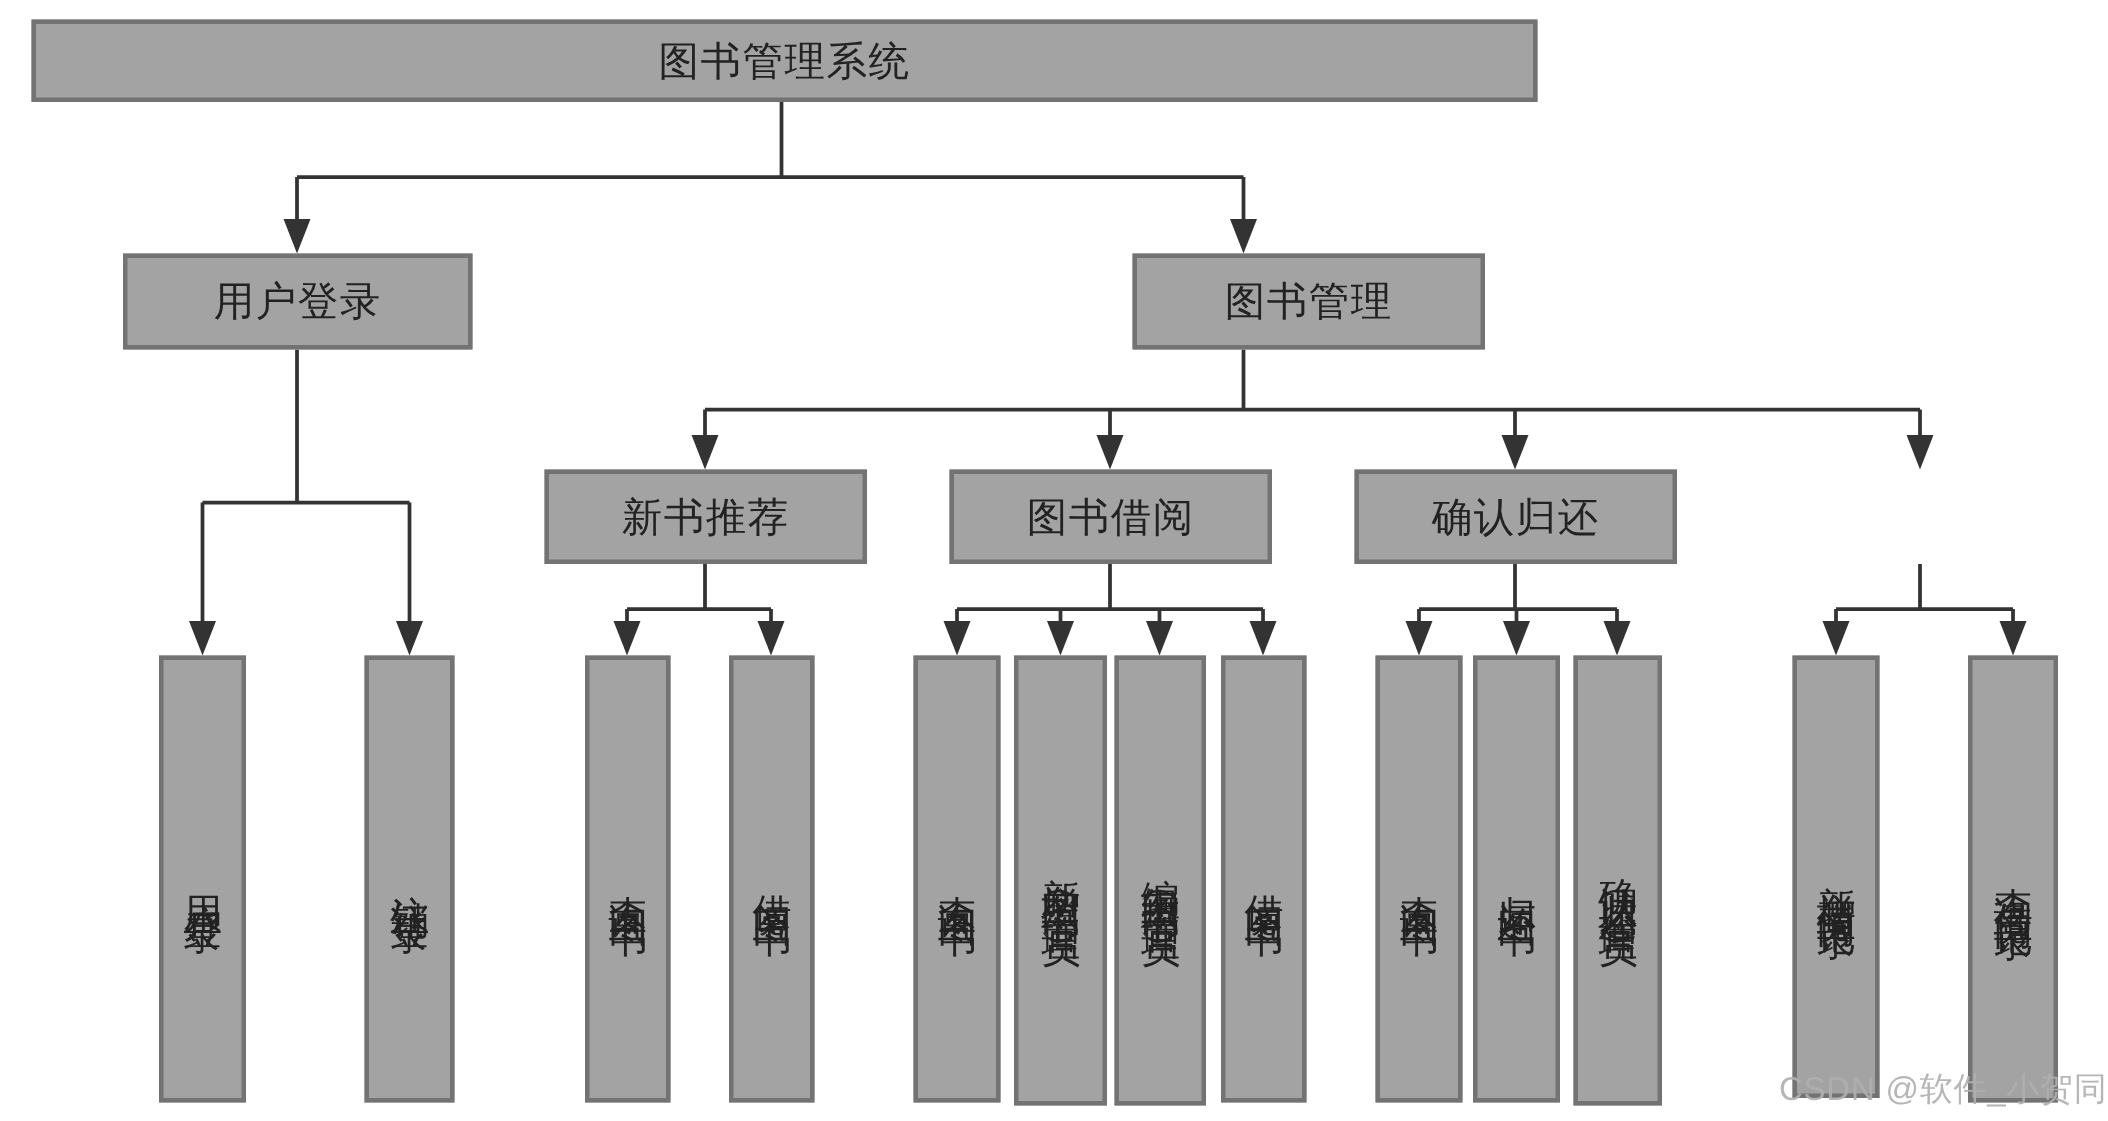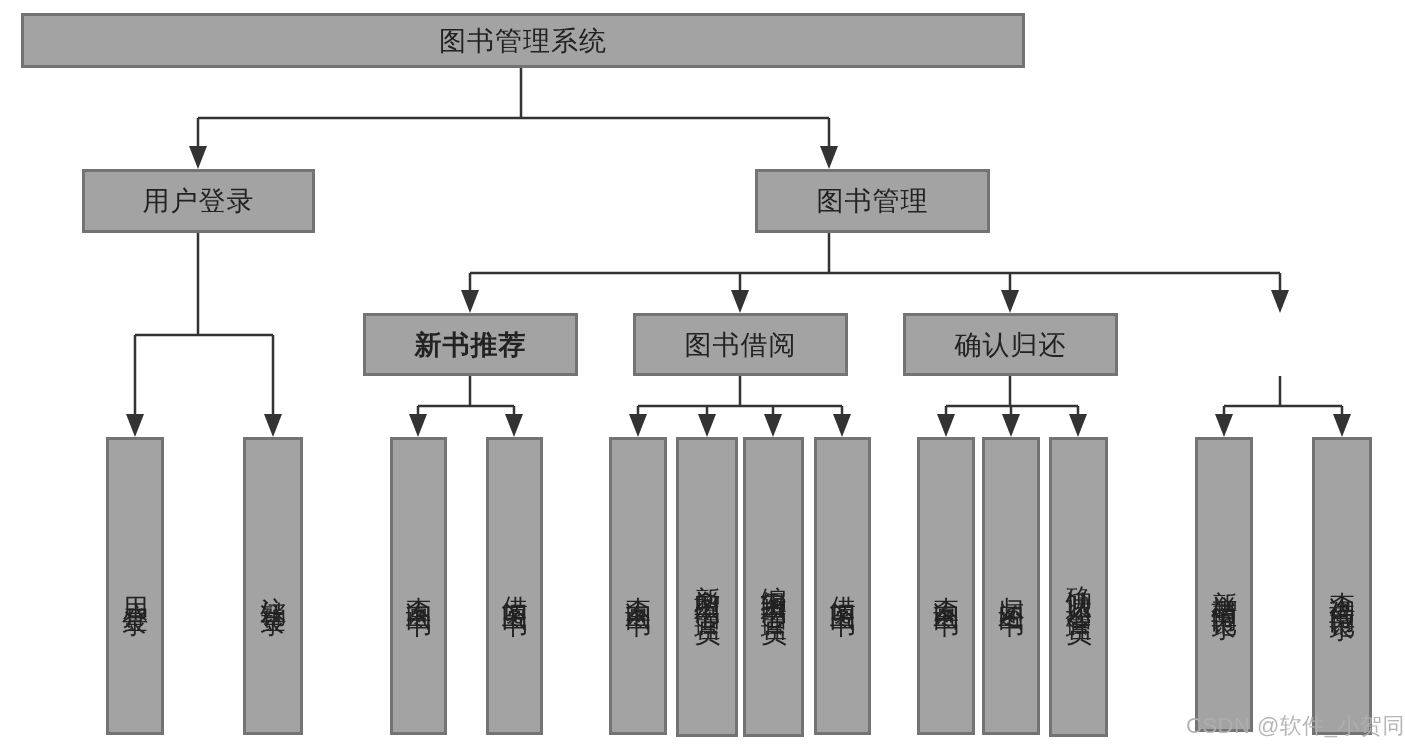--- a/index.html
+++ b/index.html
@@ -107,21 +107,21 @@
     <span class="hlabel">图书管理系统</span>
   </div>
 
   <div class="box" style="left:82px; top:169px; width:233px; height:64px;">
     <span class="hlabel">用户登录</span>
   </div>
   <div class="box" style="left:712px; top:169px; width:235px; height:64px;margin-left:43px;">
     <span class="hlabel">图书管理</span>
   </div>
 
-  <div class="box" style="left:363px; top:313px; width:215px; height:63px;font-weight:bold;">
+  <div class="box" style="left:363px; top:313px; width:215px; height:63px;">
     <span class="hlabel">新书推荐</span>
   </div>
   <div class="box" style="left:633px; top:313px; width:215px; height:63px;">
     <span class="hlabel">图书借阅</span>
   </div>
   <div class="box" style="left:903px; top:313px; width:215px; height:63px;">
     <span class="hlabel">确认归还</span>
   </div>
 
   <div class="box" style="left:106px; top:437px; width:58px; height:298px;">

